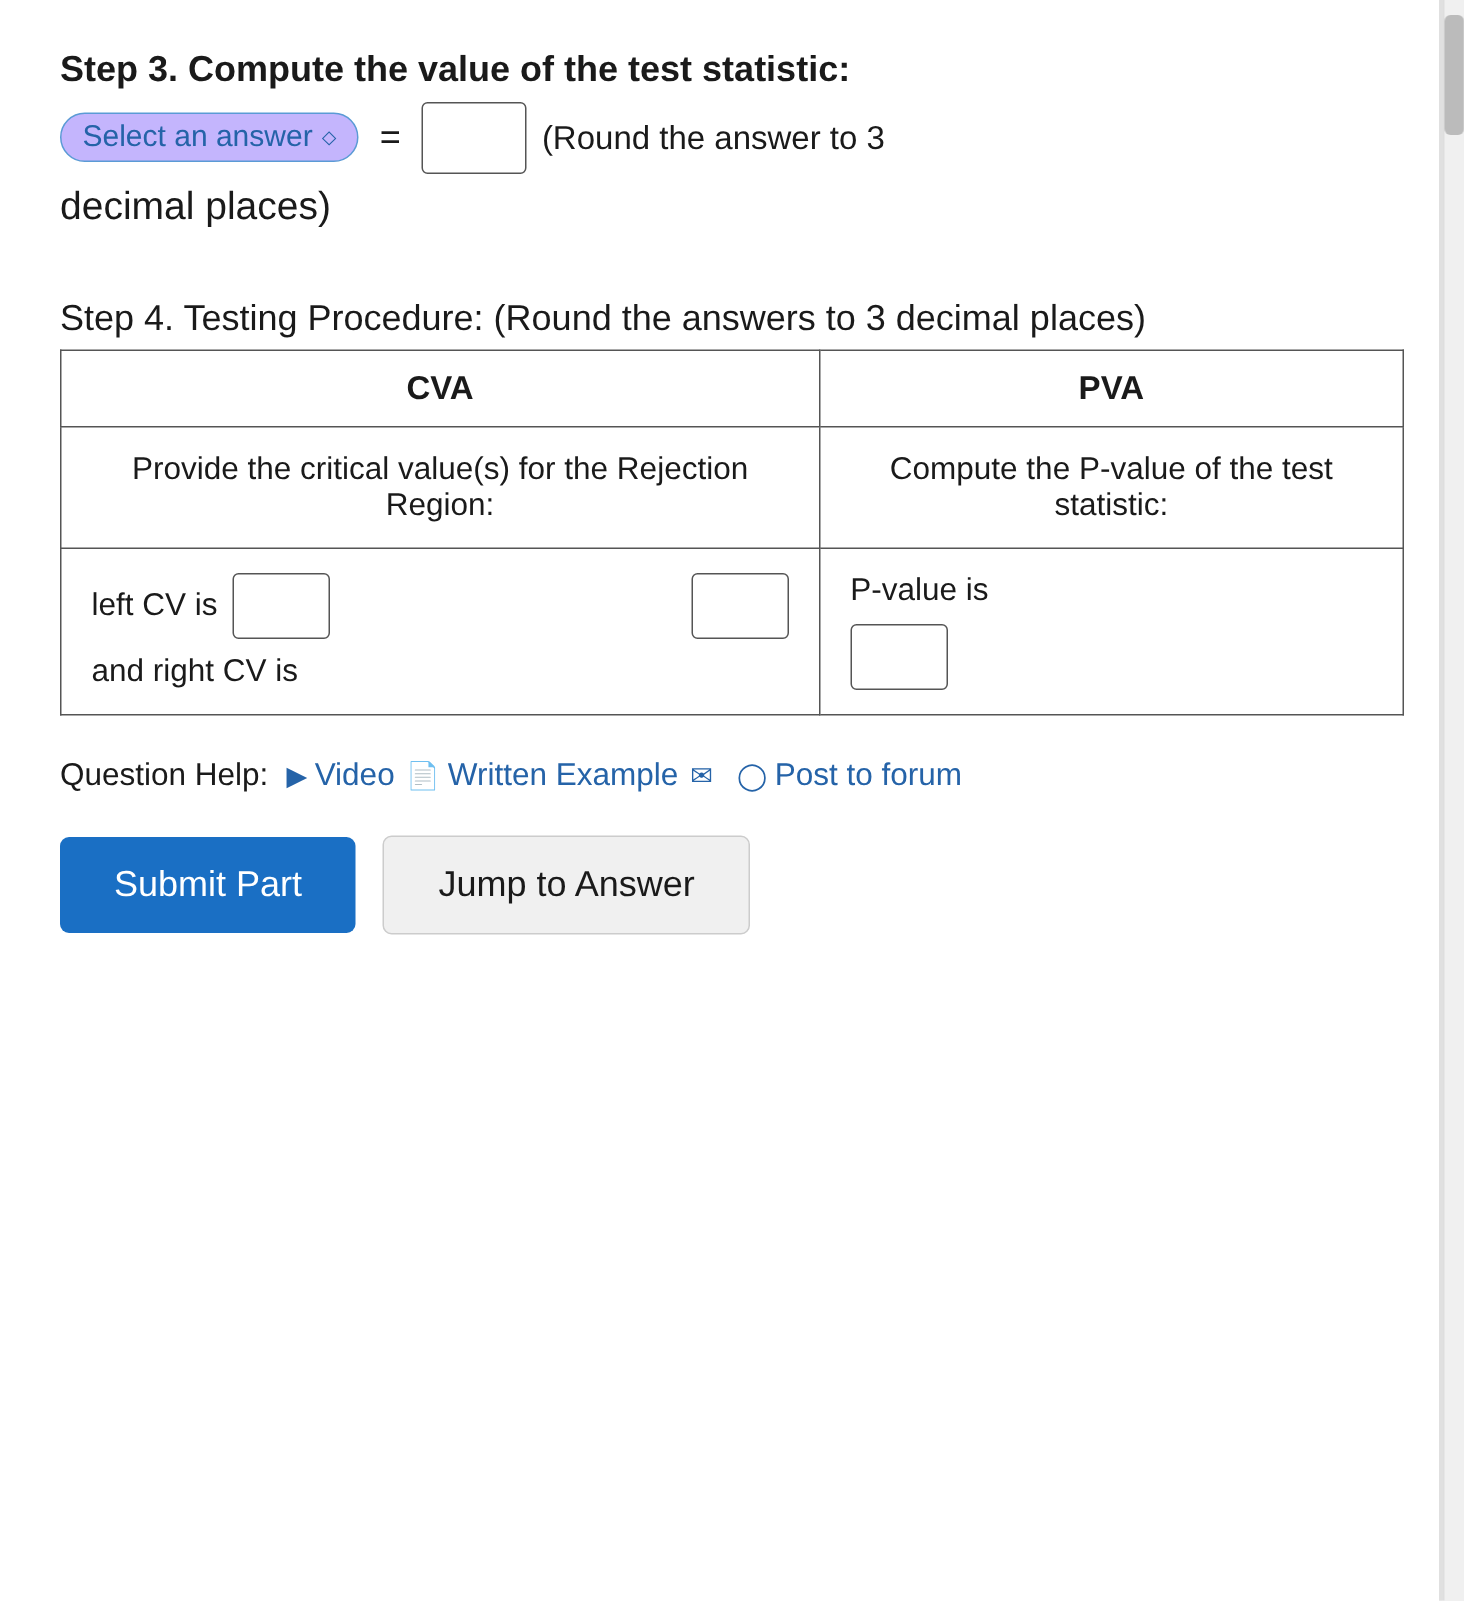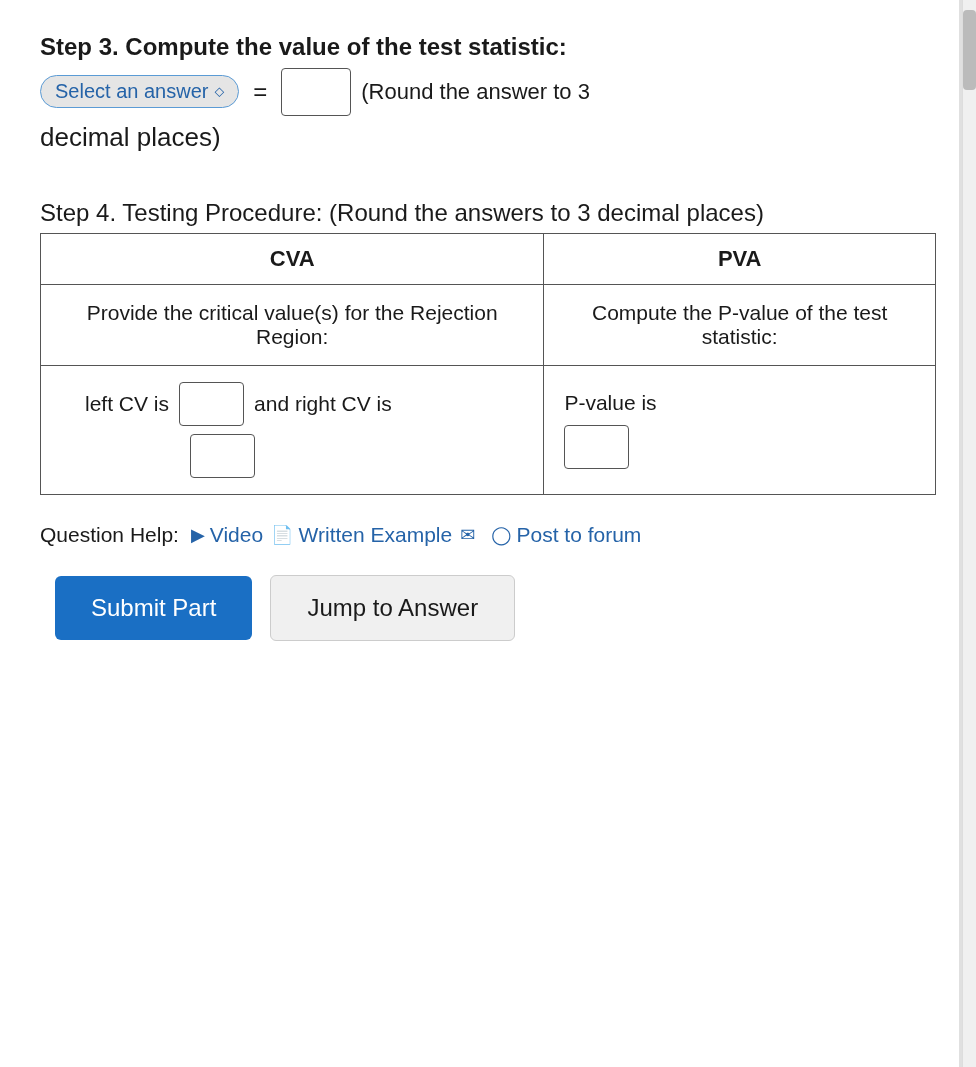--- a/index.html
+++ b/index.html
@@ -34,21 +34,21 @@
     }
 
     .select-answer-btn {
       display: inline-flex;
       align-items: center;
       gap: 6px;
       border: 1.5px solid #5b9bd5;
       border-radius: 20px;
       padding: 4px 14px;
       color: #2563a8;
-      background: #e5e5e5;
+      background: #c4b5fd;
       font-size: 20px;
       cursor: pointer;
       white-space: nowrap;
     }
 
     .select-answer-btn .chevron {
       font-size: 14px;
       color: #2563a8;
     }
 
@@ -120,24 +120,23 @@
     .cva-desc {
       text-align: center;
     }
 
     .pva-desc {
       text-align: center;
     }
 
     .cva-inputs {
       display: flex;
-      flex-direction: column;
+      flex-direction: row;
       align-items: flex-start;
       gap: 8px;
-      margin-left: 24px;
     }
 
     .cv-row {
       display: flex;
       align-items: center;
       gap: 10px;
       flex-wrap: wrap;
     }
 
     .pva-inputs {
@@ -175,21 +174,20 @@
 
     .help-icon {
       font-size: 18px;
     }
 
     
     .buttons-row {
       display: flex;
       gap: 18px;
       align-items: center;
-      margin-left: 15px;
     }
 
     .btn-submit {
       background: #1a6fc4;
       color: #fff;
       border: none;
       border-radius: 6px;
       padding: 18px 36px;
       font-size: 24px;
       font-weight: 500;

